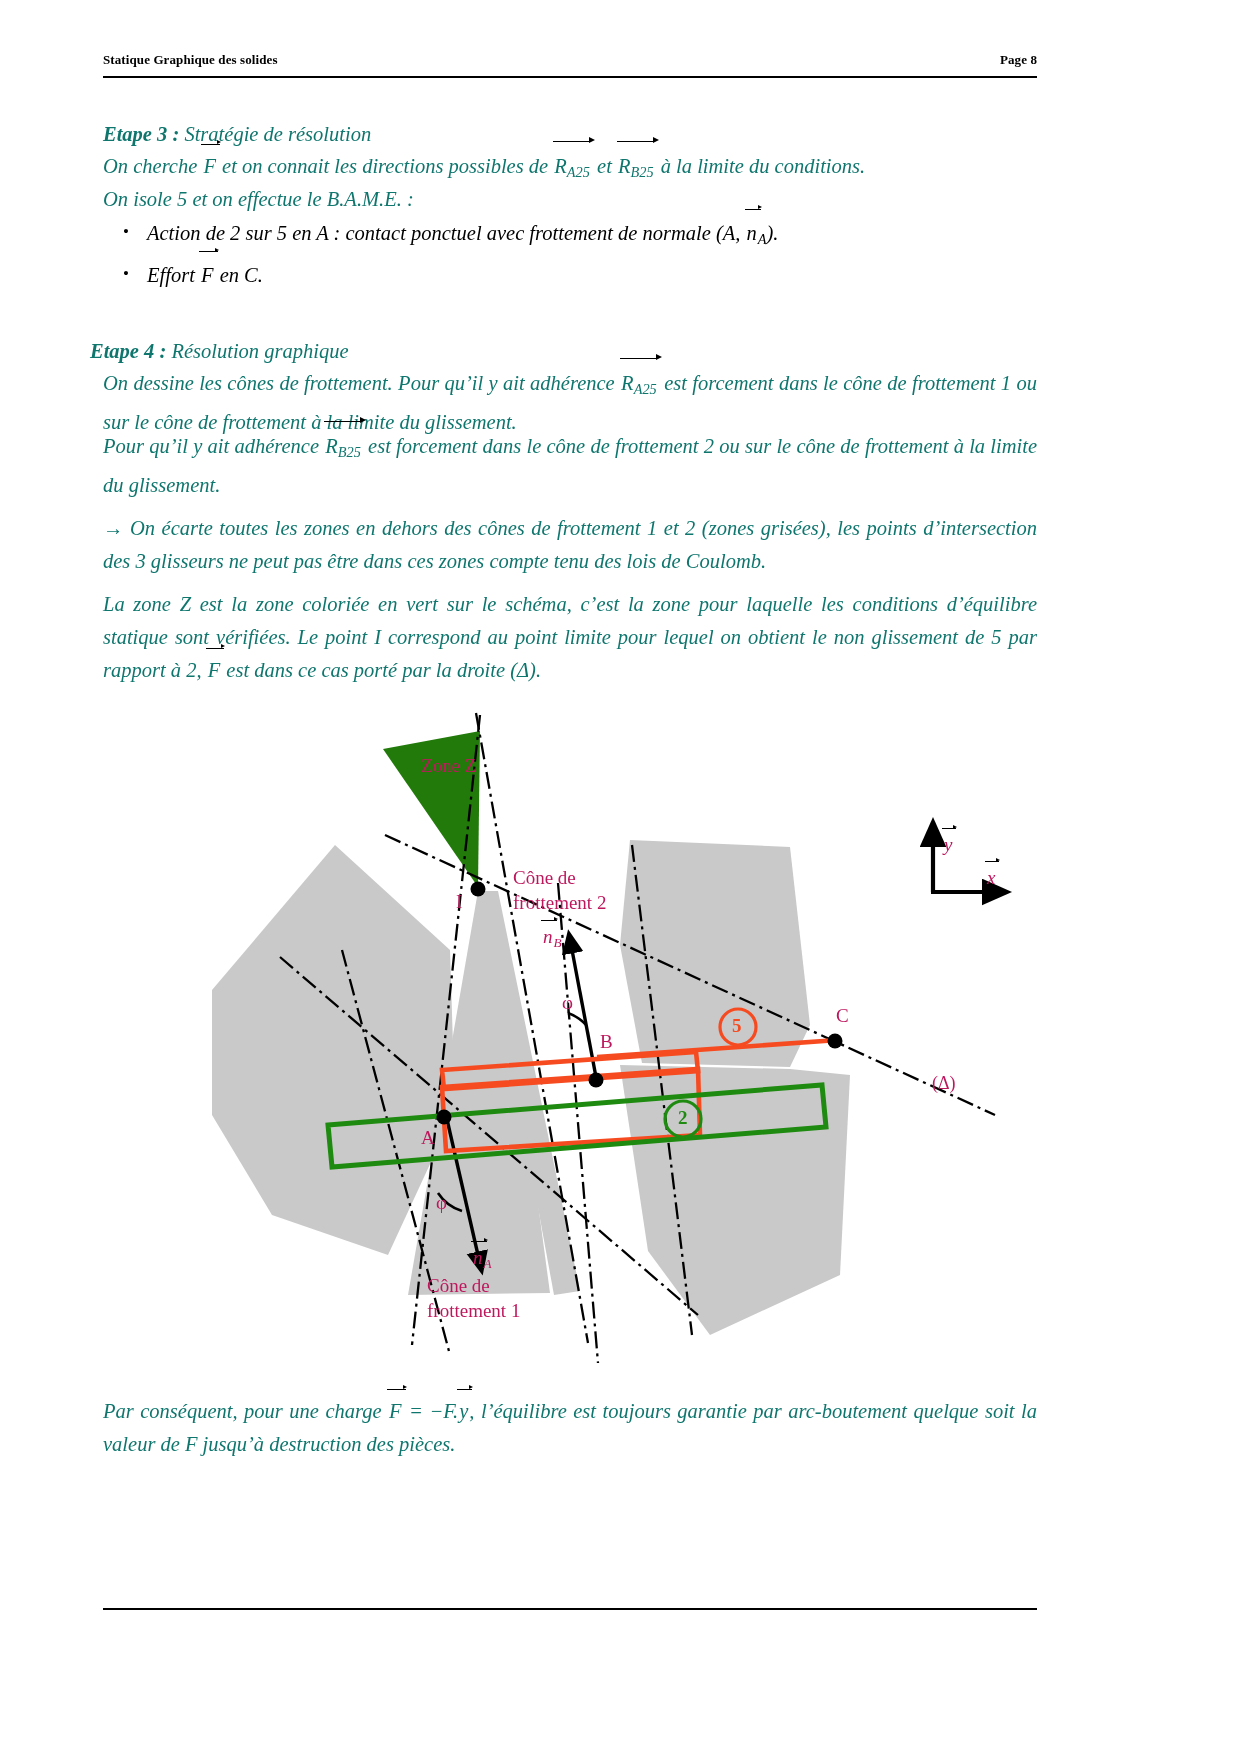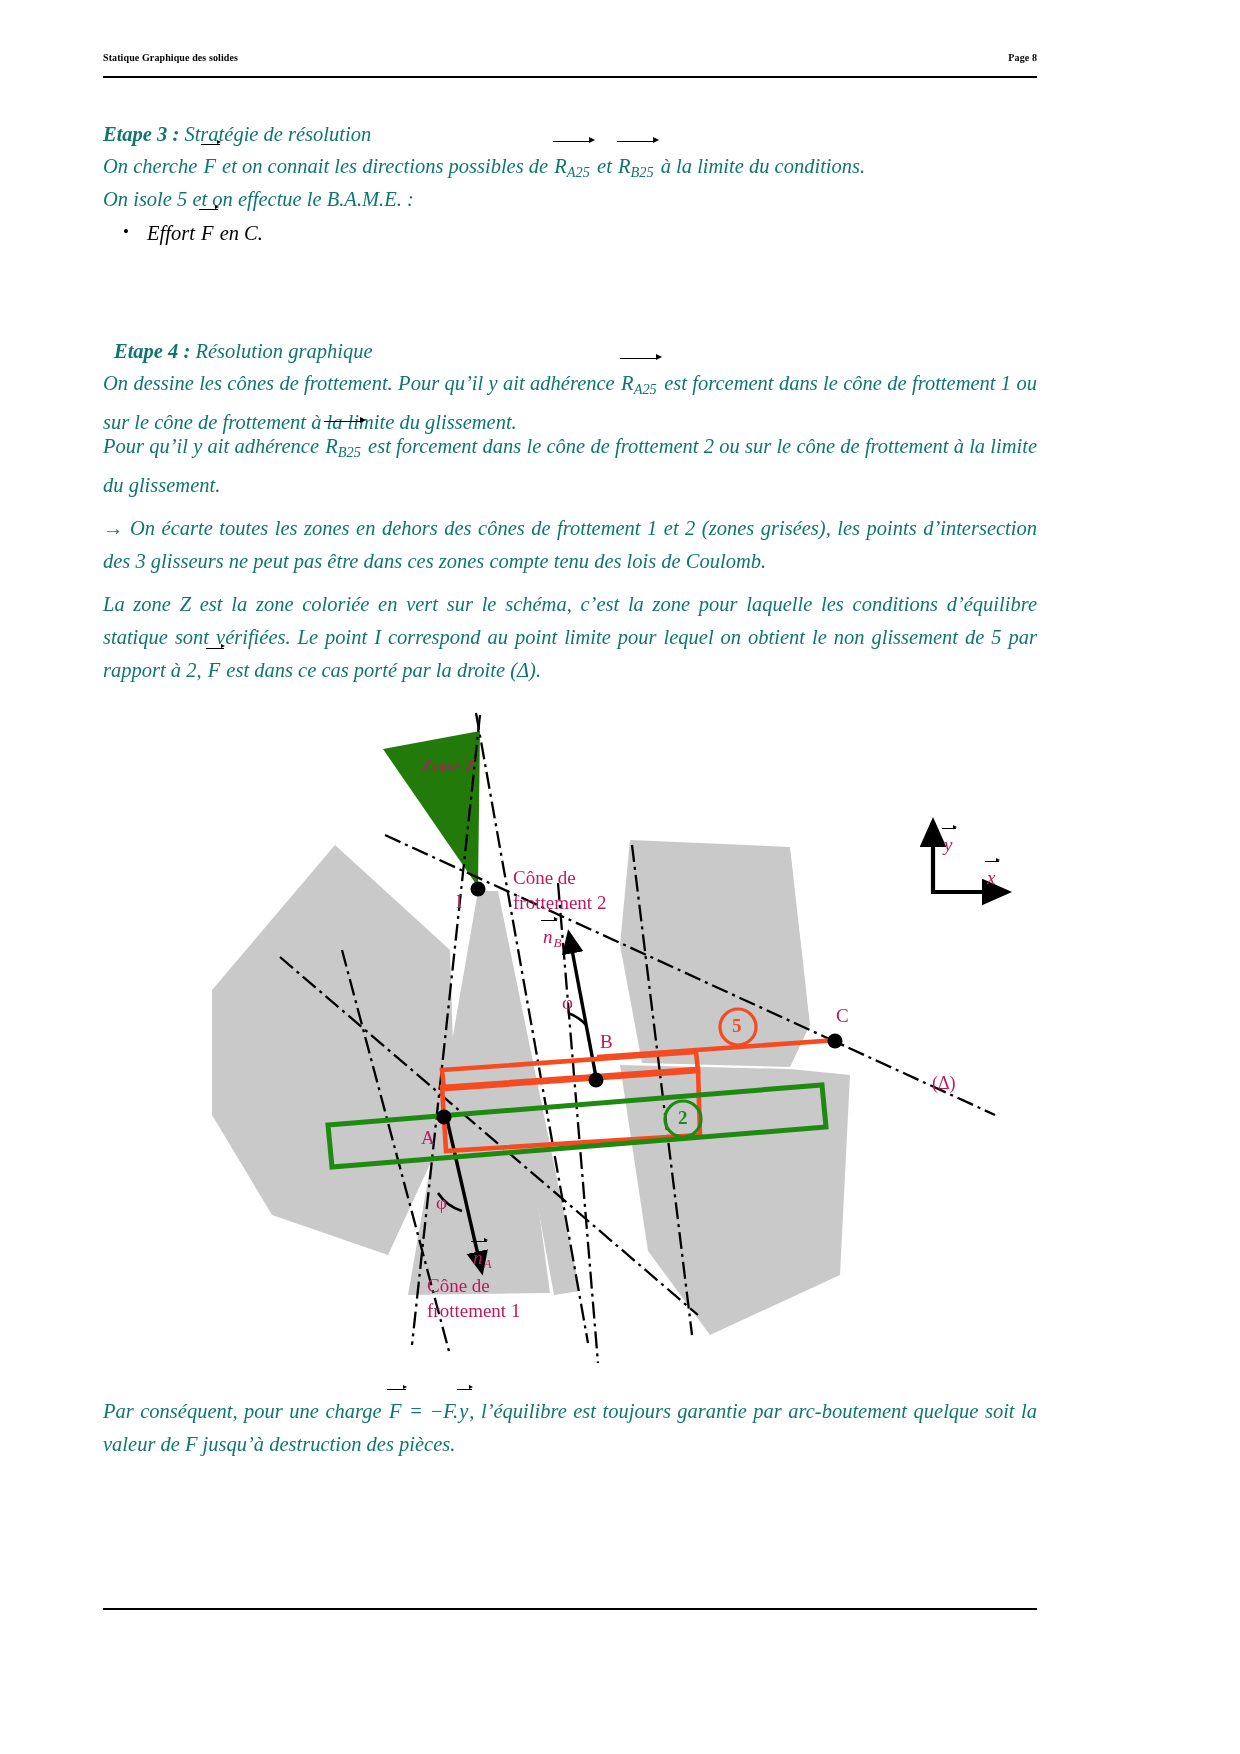--- a/index.html
+++ b/index.html
@@ -13,21 +13,21 @@
   }
   .page {
     position:absolute; left:0; top:0; width:1240px; height:1754px;
   }
 
   
   .header {
     position:absolute; left:103px; top:52px; width:934px;
     display:flex; justify-content:space-between; align-items:flex-end;
     font-family:"Liberation Serif", serif;
-    font-weight:bold; font-size:10px; letter-spacing:0.1px;
+    font-weight:bold; font-size:13px; letter-spacing:0.1px;
   }
   .header-rule {
     position:absolute; left:103px; top:76px; width:934px; height:0;
     border-top:2.2px solid #000;
   }
 
   
   .footer-rule {
     position:absolute; left:103px; top:1608px; width:934px; height:0;
     border-top:2.2px solid #000;
@@ -122,25 +122,28 @@
   </div>
 
   <div class="txt" style="left:103px; top:150px; width:934px;">
     <span>On cherche </span><span class="vec"><span class="g">F</span></span><span> et on connait les directions possibles de </span><span class="rvec"><span style="font-style:italic">R</span><span class="sub">A25</span></span><span> et </span><span class="rvec"><span style="font-style:italic">R</span><span class="sub">B25</span></span><span> à la limite du conditions.</span>
   </div>
 
   <div class="txt" style="left:103px; top:183px; width:934px;">On isole 5 et on effectue le B.A.M.E. :</div>
 
   <ul class="bullets" style="left:103px; top:215px; width:900px;">
     <li>
+      <span>Action de 2 sur 5 en A : contact ponctuel avec frottement de normale (A, </span><span class="vec"><span class="g">n</span></span><span class="sub">A</span><span>).</span>
+    </li>
+    <li>
       <span>Effort </span><span class="vec"><span class="g">F</span></span><span> en C.</span>
     </li>
   </ul>
 
-  <div class="txt" style="left:114px; top:335px; width:934px;font-family:Liberation Serif, serif;">
+  <div class="txt" style="left:90px; top:335px; width:934px;font-family:Liberation Serif, serif;">
     <span class="bold">Etape 4 :</span><span> Résolution graphique</span>
   </div>
 
   <div class="txt just" style="left:103px; top:367px; width:934px;">
     <span>On dessine les cônes de frottement. Pour qu’il y ait adhérence </span><span class="rvec"><span style="font-style:italic">R</span><span class="sub">A25</span></span><span> est forcement dans le cône de frottement 1 ou sur le cône de frottement à la limite du glissement.</span>
   </div>
 
   <div class="txt just" style="left:103px; top:430px; width:934px;">
     <span>Pour qu’il y ait adhérence </span><span class="rvec"><span style="font-style:italic">R</span><span class="sub">B25</span></span><span> est forcement dans le cône de frottement 2 ou sur le cône de frottement à la limite du glissement.</span>
   </div>

